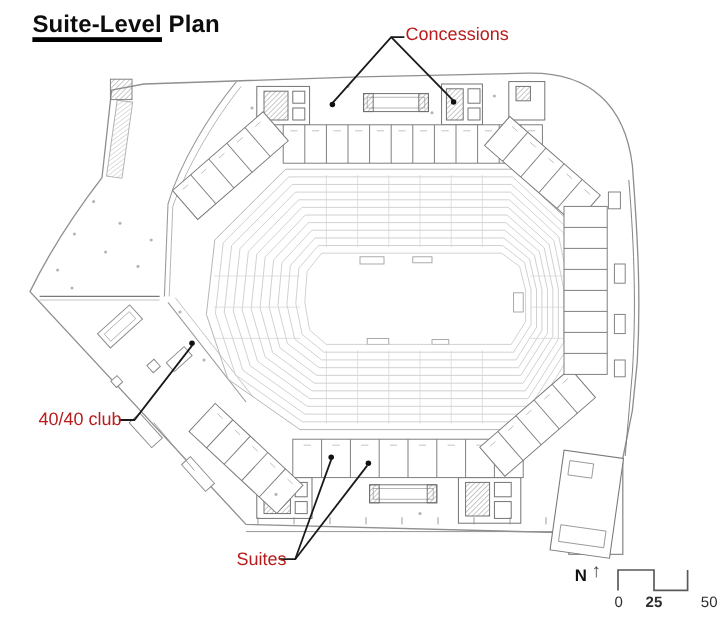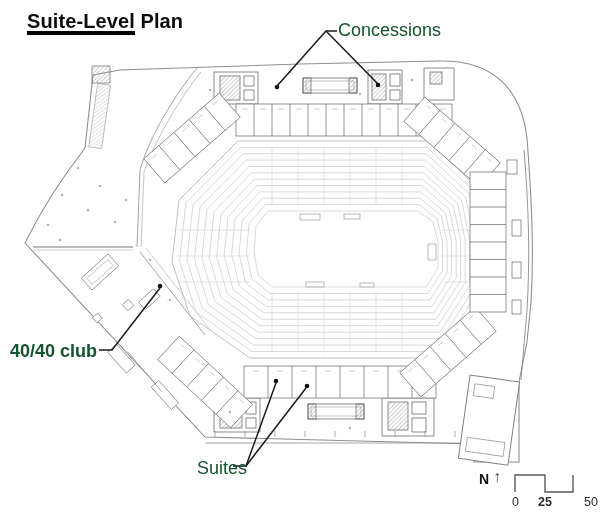--- a/index.html
+++ b/index.html
@@ -1,21 +1,21 @@
 <!DOCTYPE html>
 <html><head>
 <meta charset="utf-8">
 <style>
   html,body{margin:0;padding:0;background:#ffffff;}
   .stage{position:relative;width:600px;height:530px;background:#ffffff;overflow:hidden;
          font-family:"Liberation Sans",sans-serif;}
   .page-title{position:absolute;left:27px;top:10px;font-size:20px;font-weight:bold;
               color:#0d0d0d;letter-spacing:0.1px;}
   .title-bar{position:absolute;left:27px;top:31px;width:108px;height:3.5px;background:#000;}
-  .lbl{position:absolute;color:#14532d;font-size:18px;white-space:nowrap;}
+  .lbl{position:absolute;color:#b91c1c;font-size:15px;white-space:nowrap;}
   .compass-n{position:absolute;left:479px;top:471px;font-size:14px;font-weight:bold;color:#111;}
   .compass-arrow{position:absolute;left:493px;top:468px;font-size:16px;color:#4a4a4a;}
   .scale-num{position:absolute;font-size:12.5px;color:#2d2d2d;}
   .num0{left:512px;top:495px;}
   .num25{left:538px;top:495px;font-weight:bold;}
   .num50{left:584px;top:495px;}
   svg{position:absolute;left:0;top:0;}
 </style>
 </head>
 <body>
@@ -318,21 +318,21 @@
       <circle cx="276" cy="381" r="2.3"></circle>
       <circle cx="307" cy="386" r="2.3"></circle>
     </g>
     <path d="M515,492 L515,475 L545,475 L545,492 L573,492 L573,475" fill="none" stroke="#5a5a5a" stroke-width="1.4"></path>
   </svg>
 
   <div class="page-title">Suite-Level Plan</div>
   <div class="title-bar"></div>
 
   <div class="lbl" style="left:338px;top:20px;">Concessions</div>
-  <div class="lbl" style="left:10px;top:341px;font-weight:bold;">40/40 club</div>
+  <div class="lbl" style="left:32px;top:341px;">40/40 club</div>
   <div class="lbl" style="left:197px;top:458px;">Suites</div>
 
   <div class="compass-n">N</div>
   <div class="compass-arrow">↑</div>
 
   <div class="scale-num num0">0</div>
   <div class="scale-num num25">25</div>
   <div class="scale-num num50">50</div>
 </div>
 

